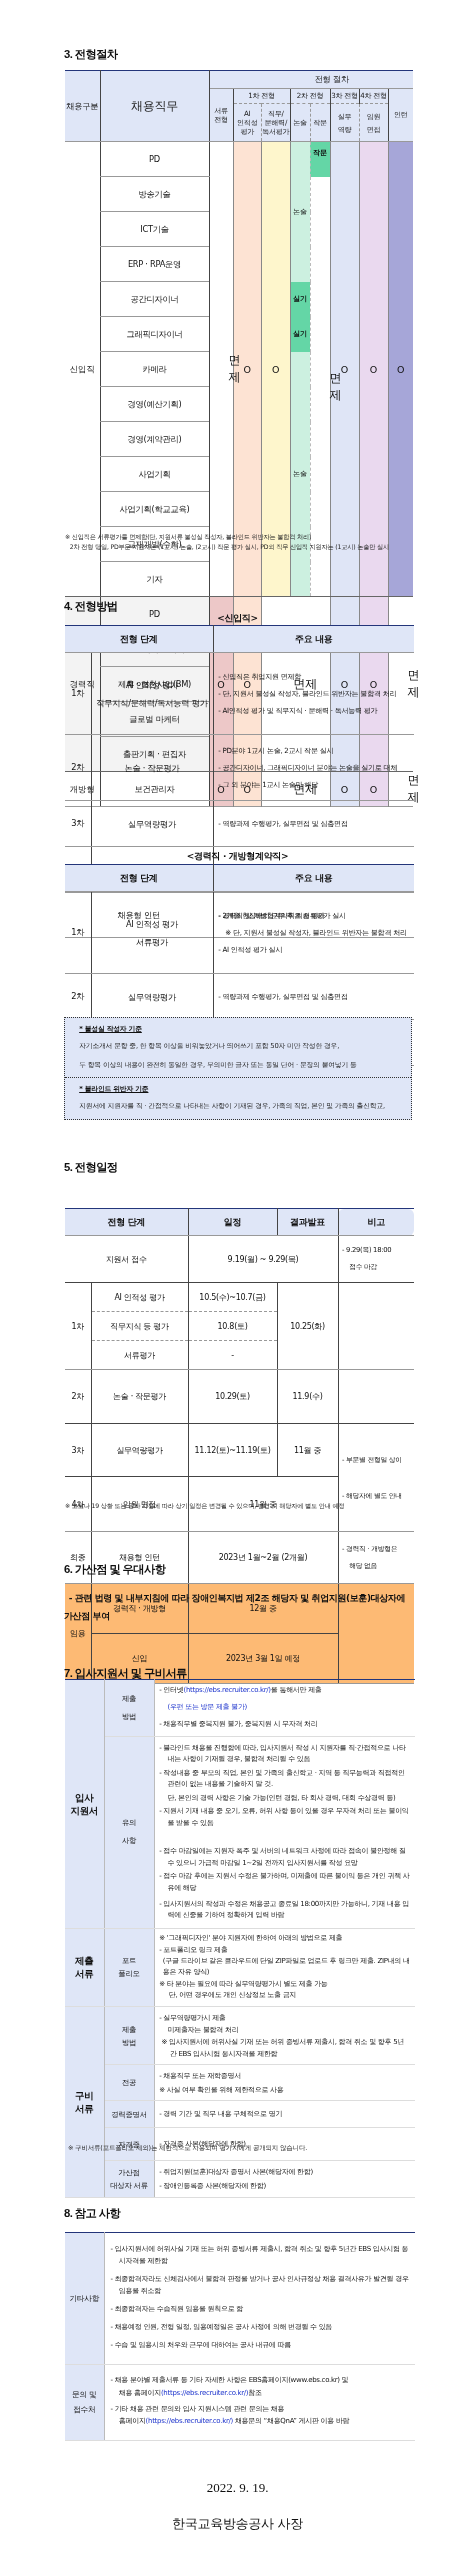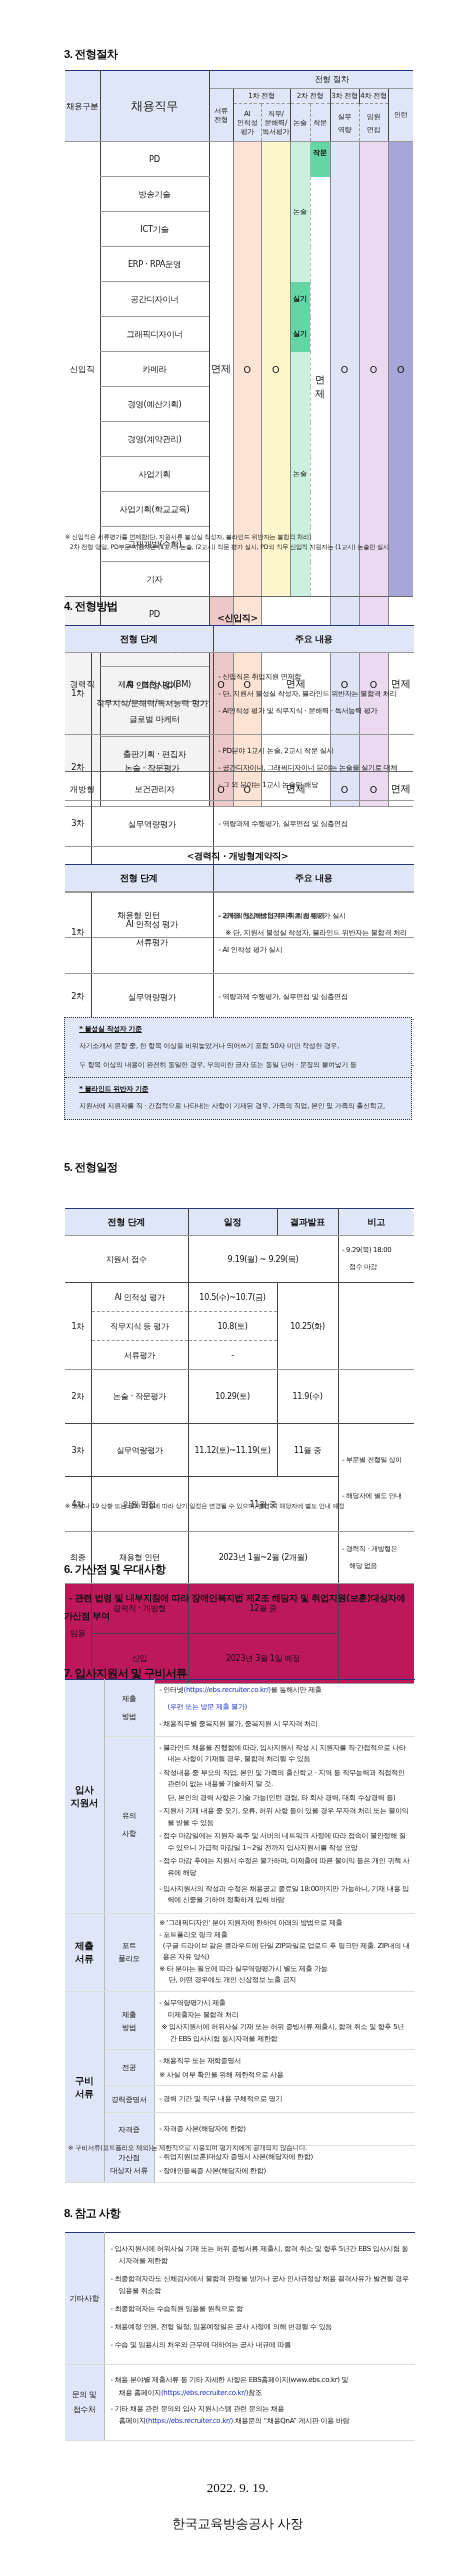--- a/index.html
+++ b/index.html
@@ -22,21 +22,21 @@
   .col-ai { background: #fde3d3; border-left:0.6px solid #888; }
   .col-job { background: #fef6cc; border-left:0.6px solid #888;}
   .col-nonsul { background: #ccf0e0; border-left:0.6px solid #888;}
   .col-jakmun { background: #fff; border-left:0.6px dashed #bbb;}
   .col-silmu { background: #dfe5f6; border-left:0.6px solid #888;}
   .col-imwon { background: #ead9ef; border-left:0.6px solid #888;}
   .col-intern { background: #a6a6d8; border-left:0.6px solid #888;}
   .col-seoryu { background: #fff; border-left:0.6px solid #444;}
   .col-seoryu-pink { background: #edc8c8; border-left:0.6px solid #444;}
   .hl-green { background: #64d6a6; font-weight: bold; }
-  .exempt { font-size: 10px; }
+  .exempt { font-size: 12px; padding-left: 19px; }
   .o { font-size: 9.5px; }
   .gray-bg { background: #f3f3f3; }
 
   
   .mt { width: 348px; border-top: 1.8px solid #23357a; font-size: 7.7px; letter-spacing: -0.3px; }
   .mt th { background: #dfe6f7; height: 27px; font-size: 9px; font-weight: bold; border-bottom: 1.2px solid #999; }
   .mt td { border-bottom: 1.2px solid #999; }
   .mt .stage { width: 26px; font-size: 8.3px; }
   .mt .name { border-left: 0.6px solid #444; border-right: 0.6px solid #444; font-size: 8.3px; line-height: 18px; }
   .mt .content { text-align: left; padding-left: 4.7px; font-size: 7.1px; line-height: 17px; }
@@ -50,21 +50,21 @@
 
   
   #t5 { top: 1208px; width: 348px; border-top: 1.8px solid #23357a; font-size: 8px; letter-spacing: -0.3px; }
   #t5 th { background: #dfe6f7; height: 27px; font-size: 9px; font-weight: bold; border-bottom: 1.2px solid #999; border-right: 0.6px solid #444; }
   #t5 th:last-child { border-right: none; border-radius: 6px; }
   #t5 td { border-right: 0.6px solid #444; border-bottom: 0.6px solid #444; }
   #t5 td.last { border-right: none; }
   #t5 .remark { text-align: left; padding-left: 3.6px; font-size: 6.8px; line-height: 16.6px; vertical-align: middle; }
   #t5 .dash-b { border-bottom: 0.6px dashed #999; }
   #t5 .thick { border-bottom: 1.2px solid #999; }
-  #t5 .blue { background: #be185d; }
+  #t5 .blue { background: #fdba74; }
 
   .body-text { position: absolute; left: 64px; width: 344px; font-size: 9px; line-height: 18px; letter-spacing: -0.4px; font-weight: bold; }
 
   
   .at { width: 350px; border-top: 1.8px solid #23357a; font-size: 7px; letter-spacing: -0.3px; }
   .at .cat { background: #dfe6f7; width: 39px; font-size: 9.5px; font-weight: bold; line-height: 13px; border-right: 0.6px solid #bbb; }
   .at .sub { background: #dfe6f7; width: 50px; font-size: 7.4px; line-height: 13px; border-right: 0.6px solid #bbb; border-bottom: 0.6px solid #ddd; }
   .at .txt { text-align: left; padding: 4.7px 4.7px; line-height: 12px; border-bottom: 0.6px solid #ddd; }
   .at .txt .ln { display: block; padding-left: 8.3px; text-indent: -8.3px; }
   .at .txt .ind { display: block; padding-left: 8.3px; }
@@ -426,21 +426,21 @@
     </td>
   </tr>
   <tr>
     <td class="sub" style="white-space:pre-line;line-height:18px">유의
 사항</td>
     <td class="txt" style="line-height:11.6px;padding:6px 4.7px">
       <span class="ln">- 블라인드 채용을 진행함에 따라, 입사지원서 작성 시 지원자를 직·간접적으로 나타내는 사항이 기재될 경우, 불합격 처리될 수 있음</span>
       <span class="ln" style="margin-top:1.8px">- 작성내용 중 부모의 직업, 본인 및 가족의 출신학교 · 지역 등 직무능력과 직접적인 관련이 없는 내용을 기술하지 말 것.</span>
       <span class="ind" style="margin-top:1.8px">단, 본인의 경력 사항은 기술 가능(인턴 경험, 타 회사 경력, 대회 수상경력 등)</span>
       <span class="ln" style="margin-top:1.8px">- 지원서 기재 내용 중 오기, 오류, 허위 사항 등이 있을 경우 무자격 처리 또는 불이익을 받을 수 있음</span>
-      <span class="ln" style="margin-top:2px">- 접수 마감일에는 지원자 폭주 및 서버의 네트워크 사정에 따라 접속이 불안정해 질 수 있으니 가급적 마감일 1~2일 전까지 입사지원서를 작성 요망</span>
+      <span class="ln" style="margin-top:17px">- 접수 마감일에는 지원자 폭주 및 서버의 네트워크 사정에 따라 접속이 불안정해 질 수 있으니 가급적 마감일 1~2일 전까지 입사지원서를 작성 요망</span>
       <span class="ln" style="margin-top:1.8px">- 접수 마감 후에는 지원서 수정은 불가하며, 미제출에 따른 불이익 등은 개인 귀책 사유에 해당</span>
       <span class="ln" style="margin-top:4px">- 입사지원서의 작성과 수정은 채용공고 종료일 18:00까지만 가능하니, 기재 내용 입력에 신중을 기하여 정확하게 입력 바람</span>
     </td>
   </tr>
   <tr>
     <td class="cat" style="white-space:pre-line;border-bottom:0.6px solid #ddd">제출
 서류</td>
     <td class="sub" style="white-space:pre-line">포트
 폴리오</td>
     <td class="txt" style="line-height:11.3px">

